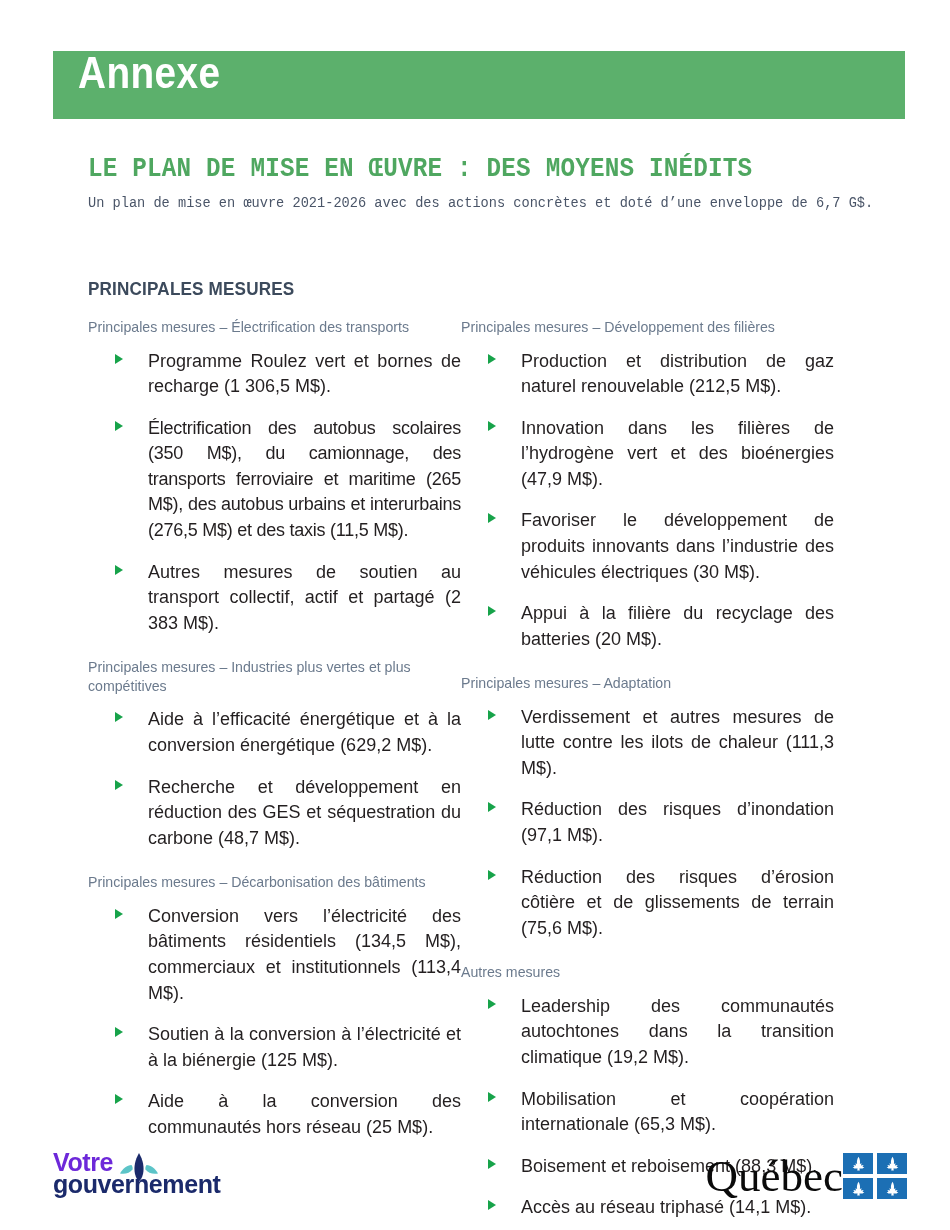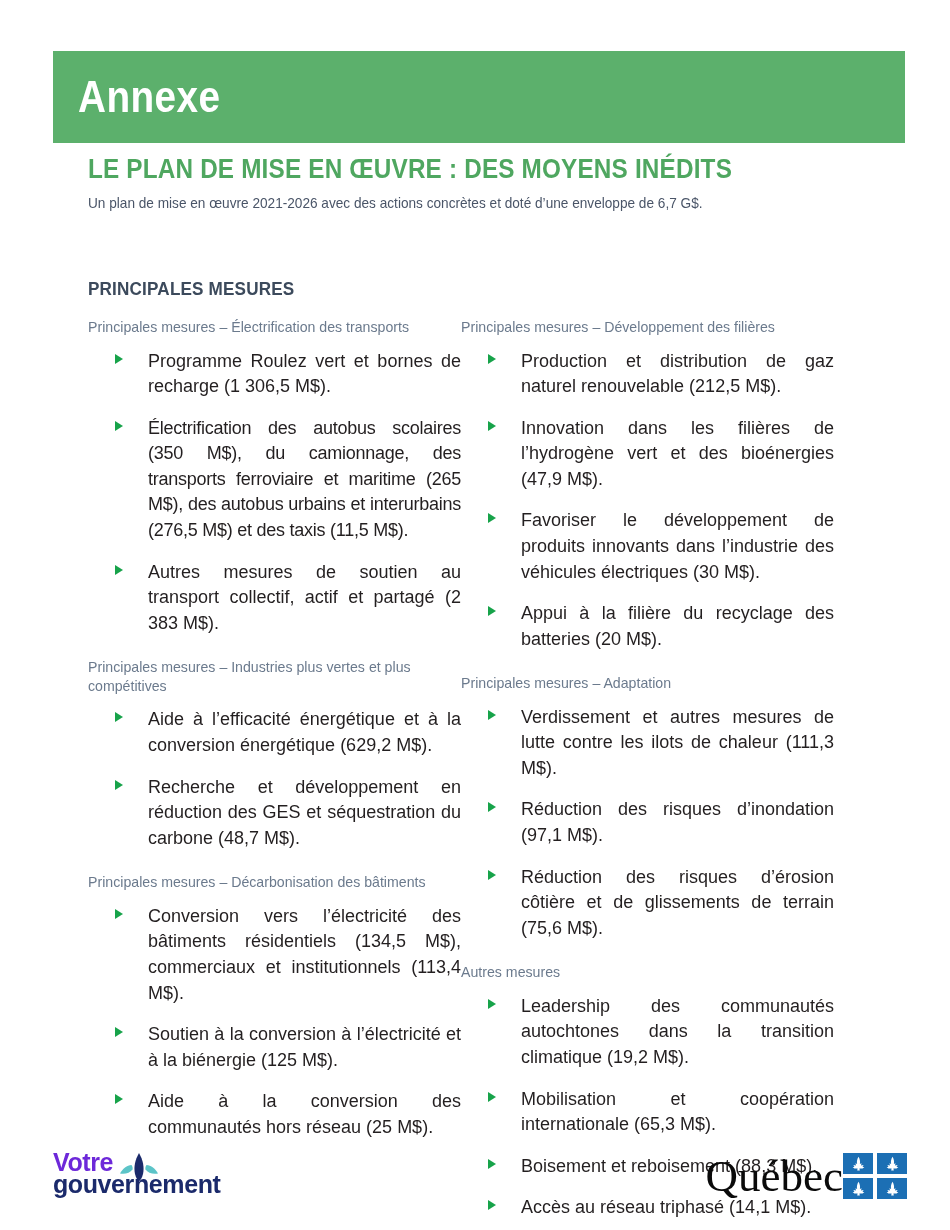--- a/index.html
+++ b/index.html
@@ -15,42 +15,43 @@
     color: #231f20;
     overflow: hidden;
   }
 
   
   .header-bar {
     position: absolute;
     left: 53px;
     top: 51px;
     width: 852px;
-    height: 92px;
+    height: 68px;
     background: #5cb06c;
     display: flex;
-    align-items: center;
+    align-items: flex-start;
   }
   .header-bar .annexe-title {
     color: #ffffff;
     font-size: 44px;
     font-weight: bold;
     letter-spacing: 0.5px;
     margin-left: 25px;
     line-height: 1;
     transform: scaleX(0.88);
     transform-origin: left center;
   }
 
   
   .title-block {
     position: absolute;
     left: 88px;
     top: 155px;
     width: 800px;
+    font-family: Liberation Mono, monospace;
   }
   .main-title {
     color: #4fa760;
     font-size: 27px;
     font-weight: bold;
     letter-spacing: 0.2px;
     line-height: 1.08;
     transform: scaleX(0.9);
     transform-origin: left top;
     white-space: nowrap;

